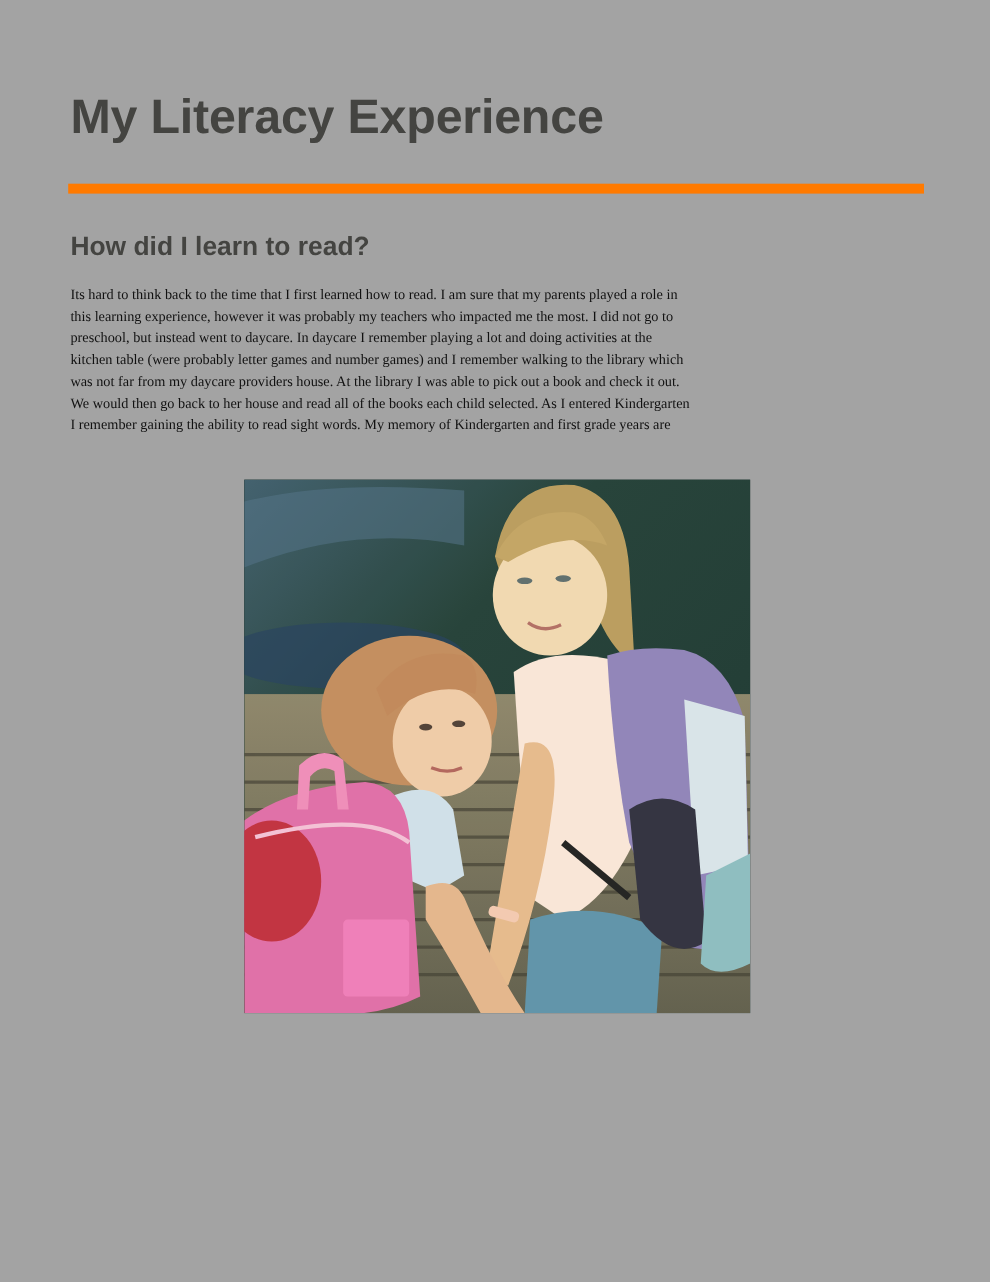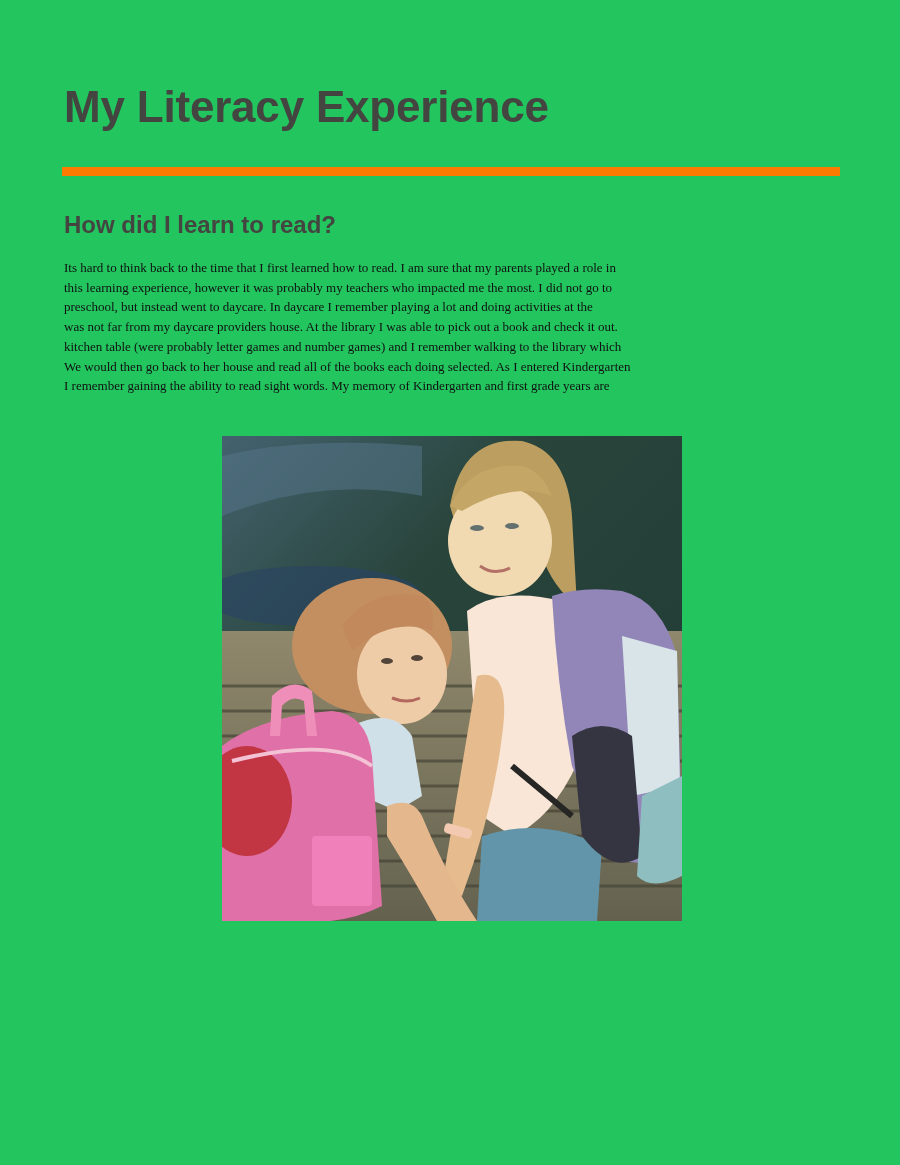--- a/index.html
+++ b/index.html
@@ -10,21 +10,21 @@
     body {
       width: 900px;
       height: 1165px;
       position: relative;
       overflow: hidden;
     }
     .page {
       position: absolute;
       left: 0; top: 0;
       width: 900px; height: 1165px;
-      background: #22c55e;
+      background: #a3a3a3;
     }
     .doc-title {
       position: absolute;
       left: 64px;
       top: 80px;
       margin: 0;
       font-family: "Liberation Sans", sans-serif;
       font-weight: bold;
       font-size: 44px;
       line-height: 54px;
@@ -88,23 +88,23 @@
   <h1 class="doc-title">My Literacy Experience</h1>
 
   <div class="title-rule"></div>
 
   <h2 class="section-heading">How did I learn to read?</h2>
 
   <p class="body-text">
     <span class="line">Its hard to think back to the time that I first learned how to read. I am sure that my parents played a role in</span>
     <span class="line">this learning experience, however it was probably my teachers who impacted me the most. I did not go to</span>
     <span class="line">preschool, but instead went to daycare. In daycare I remember playing a lot and doing activities at the</span>
+    <span class="line">kitchen table (were probably letter games and number games) and I remember walking to the library which</span>
     <span class="line">was not far from my daycare providers house. At the library I was able to pick out a book and check it out.</span>
-    <span class="line">kitchen table (were probably letter games and number games) and I remember walking to the library which</span>
-    <span class="line">We would then go back to her house and read all of the books each doing selected. As I entered Kindergarten</span>
+    <span class="line">We would then go back to her house and read all of the books each child selected. As I entered Kindergarten</span>
     <span class="line">I remember gaining the ability to read sight words. My memory of Kindergarten and first grade years are</span>
   </p>
 
   <div class="photo">
     <svg viewBox="0 0 460 485" xmlns="http://www.w3.org/2000/svg">
       <defs>
         <linearGradient id="bg" x1="0" y1="0" x2="1" y2="1">
           <stop offset="0" stop-color="#3a5a6a"></stop>
           <stop offset="0.35" stop-color="#1c3a32"></stop>
           <stop offset="1" stop-color="#14302a"></stop>

